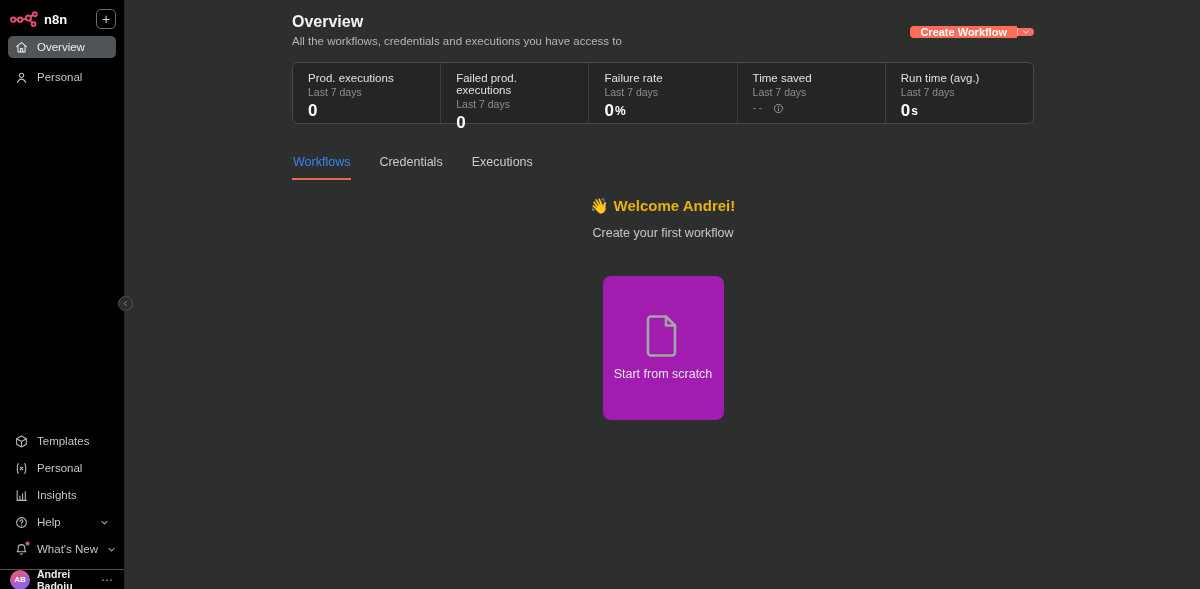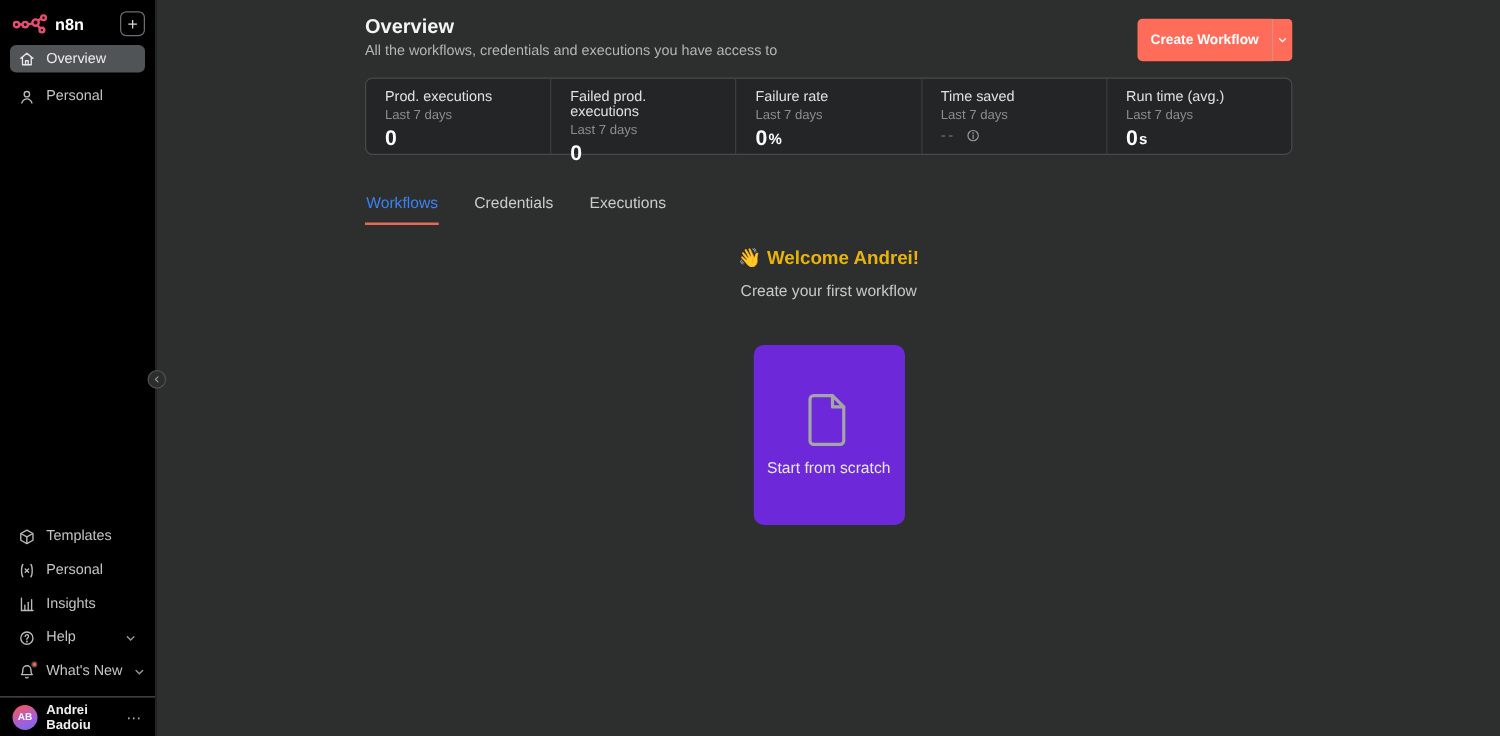--- a/index.html
+++ b/index.html
@@ -33,21 +33,21 @@
   .nav-item .nicon { width:13px; height:13px; flex:0 0 13px; display:flex; align-items:center; justify-content:center; color:#b9bbbd; position:relative; }
   .nav-item.active .nicon { color:#e4e5e6; }
   .nav-bottom { margin-top:auto; padding:0 8px 4px; }
   .nav-bottom .nav-item { margin-bottom:5px; }
   .chev { margin-left:auto; color:#96989a; display:flex; }
   .dot {
     position:absolute; top:-2px; right:-2px; width:5px; height:5px;
     border-radius:50%; background:#ff5d49; border:1px solid #414447;
   }
   .user-row {
-    border-top:1px solid #4f5255; height:32px; display:flex; align-items:center;
+    border-top:1px solid #4f5255; height:20px; display:flex; align-items:center;
     padding:0 10px; gap:7px; cursor:pointer;
   }
   .avatar {
     width:20px; height:20px; border-radius:50%;
     background:linear-gradient(155deg,#f2575f 10%,#a45fd8 60%,#7b68e8 95%);
     color:#fff; font-size:8px; font-weight:bold;
     display:flex; align-items:center; justify-content:center; flex:0 0 20px;
   }
   .user-name { color:#eceded; font-size:10.5px; font-weight:bold; }
   .user-menu { margin-left:auto; color:#aeb0b2; font-size:12px; letter-spacing:1px; cursor:pointer; }
@@ -55,21 +55,21 @@
     position:absolute; left:118px; top:296px; width:15px; height:15px; border-radius:50%;
     background:#2c2d2d; border:1px solid #4d4f51; color:#9a9c9e;
     display:flex; align-items:center; justify-content:center; z-index:5; cursor:pointer;
   }
   
   .main { position:absolute; left:126px; top:0; width:1074px; height:589px; }
   .content { width:742px; margin:0 auto; padding-top:13px; }
   .header-row { display:flex; justify-content:space-between; align-items:flex-start; margin-bottom:13px; }
   .page-title { font-size:16px; font-weight:bold; color:#f3f4f4; }
   .page-subtitle { font-size:11.5px; color:#b3b5b7; margin-top:4px; }
-  .create-split { display:flex; height:34px; margin-top:2px; }
+  .create-split { display:flex; height:34px; margin-top:2px;align-items:center; }
   .create-main {
     background:#ff6d5a; color:#fff; font-size:11px; font-weight:bold; padding:0 10px;
     border:none; border-radius:4px 0 0 4px; cursor:pointer; font-family:inherit;
     display:flex; align-items:center;
   }
   .create-caret {
     background:#ff6d5a; border:none; border-left:1px solid rgba(255,255,255,.5);
     width:17px; border-radius:0 4px 4px 0; cursor:pointer; color:#fff;
     display:flex; align-items:center; justify-content:center;
   }
@@ -88,21 +88,21 @@
   .info-icon { margin-left:8px; color:#9b9d9f; display:flex; }
   
   .tabs { display:flex; gap:27px; margin-bottom:17px; }
   .tab { font-size:12.5px; color:#c9cbcd; padding:4px 1px 9px; cursor:pointer; border-bottom:2px solid transparent; }
   .tab.active { color:#3b82f6; border-bottom-color:#ea6852; }
   
   .welcome { text-align:center; margin-top:14px; }
   .welcome-title { font-size:15px; font-weight:bold; color:#eab308; }
   .welcome-sub { font-size:12.5px; color:#c6c8ca; margin-top:11px; }
   .scratch-card {
-    width:121px; height:144px; background:#6d28d9; border-radius:8px;
+    width:121px; height:144px; background:#a21caf; border-radius:8px;
     margin:36px auto 0; display:flex; flex-direction:column; align-items:center;
     cursor:pointer;
   }
   .scratch-card .file-icon { margin-top:39px; color:#a3a5a7; display:flex; }
   .scratch-label { font-size:12.5px; color:#e6e7e8; margin-top:10px; }
   svg { display:block; }
 </style>
 </head>
 <body>
 

